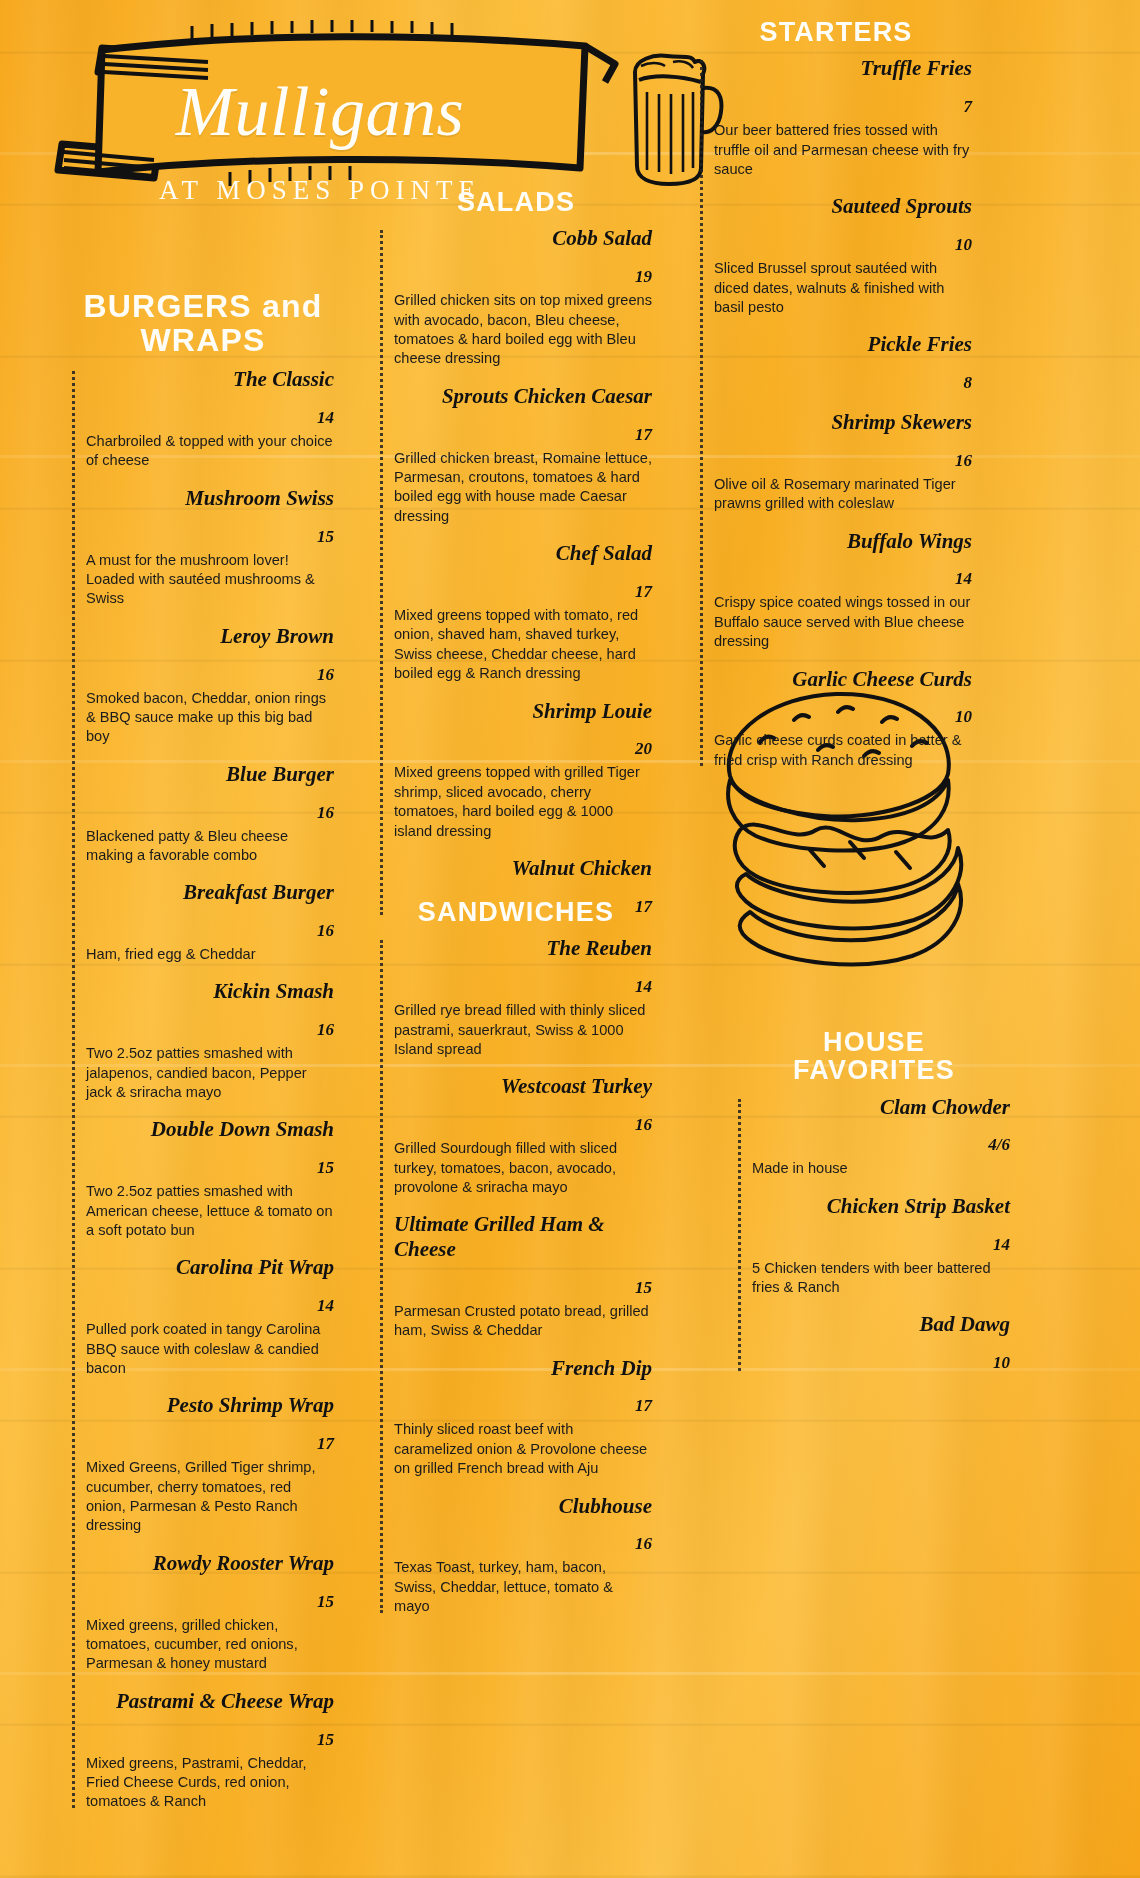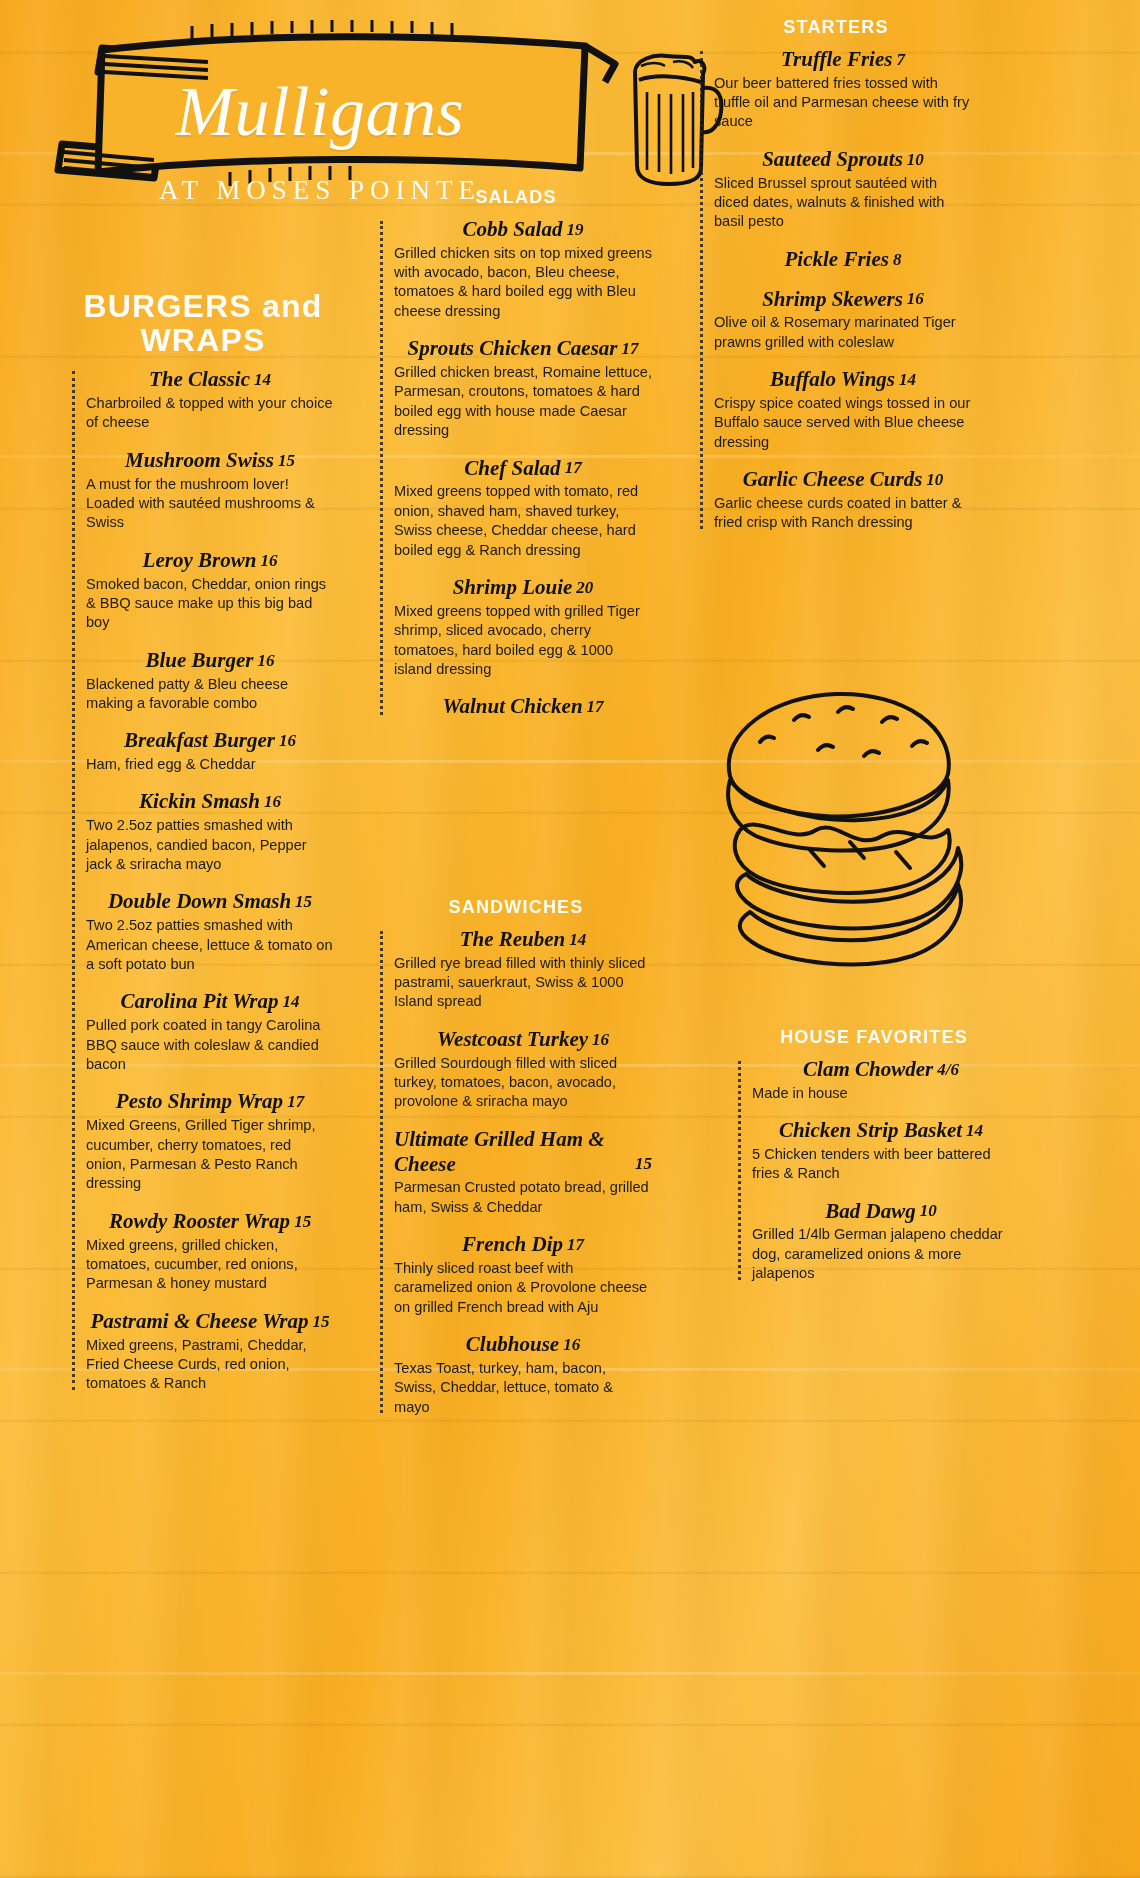--- a/index.html
+++ b/index.html
@@ -66,41 +66,42 @@
     color: #fffdf7;
     letter-spacing: 6px;
   }
 
   
   .col { position: absolute; }
   .section-head {
     font-family: "Liberation Sans", sans-serif;
     font-weight: bold;
     color: #fffdf7;
-    font-size: 18px;
+    font-size: 27px;
     letter-spacing: 1.2px;
     text-align: center;
     line-height: 1.05;
     margin-bottom: 10px;
   }
   .items { position: relative; padding-left: 14px; }
   .items:before {
     content: "";
     position: absolute;
     left: 0; top: 4px; bottom: 4px;
     width: 0;
     border-left: 3px dotted #222;
     opacity: .85;
   }
   .item { margin-bottom: 15px; }
   .item-top {
     display: flex;
     align-items: flex-end;
     justify-content: center;
-    gap: 4px;
+    gap: 16px;
+    flex-direction: column;
   }
   .item-name {
     font-family: "Liberation Serif", serif;
     font-style: italic;
     font-weight: bold;
     font-size: 21px;
     color: #111;
     line-height: 1.18;
   }
   .item-price {
@@ -438,18 +439,17 @@
             <div class="item-name">Chicken Strip Basket</div>
             <div class="item-price">14</div>
           </div>
           <div class="item-desc">5 Chicken tenders with beer battered fries &amp; Ranch</div>
         </div>
       <div class="item">
           <div class="item-top">
             <div class="item-name">Bad Dawg</div>
             <div class="item-price">10</div>
           </div>
-          <div class="item-desc">Grilled 1/4lb German jalapeno cheddar dog, caramelized onions &amp; more jalapenos</div>
         </div>
     </div>
   </div>
 
 </div>
 
 </body></html>

